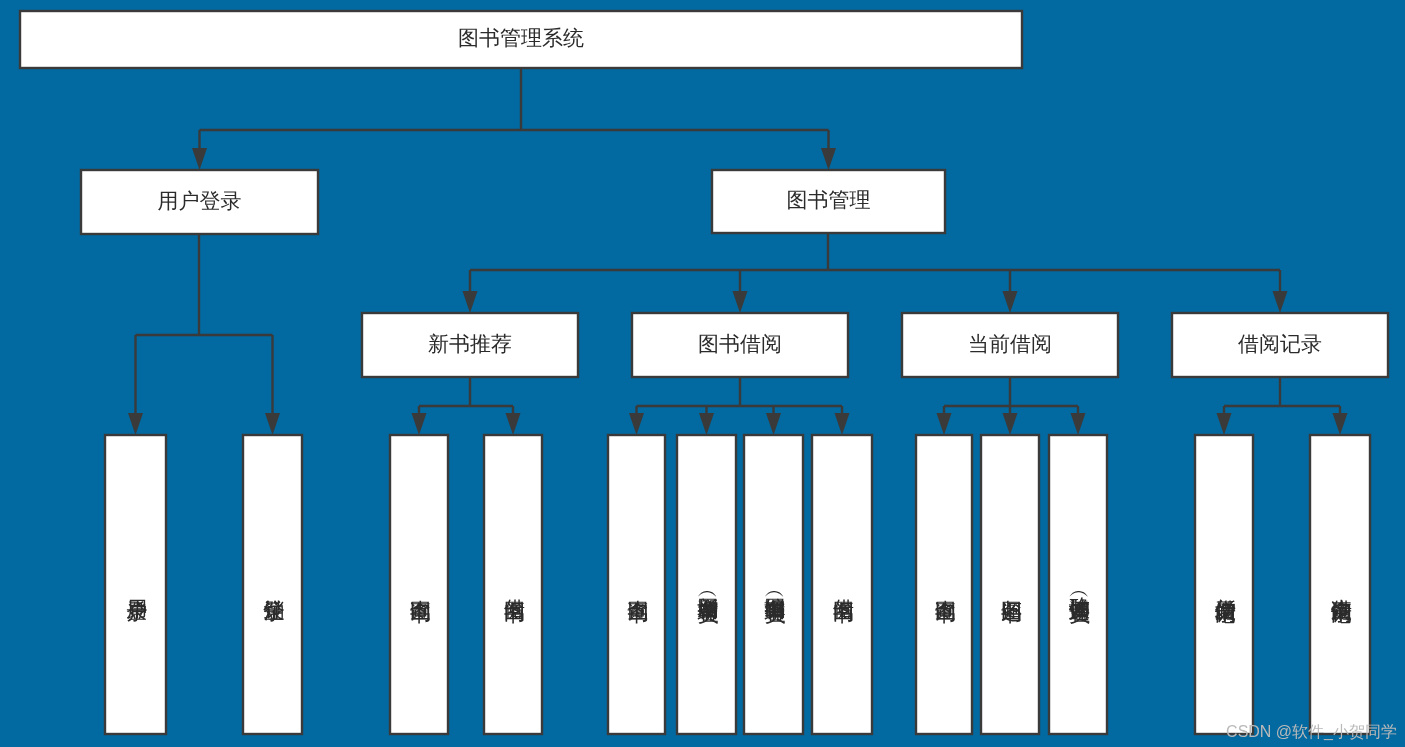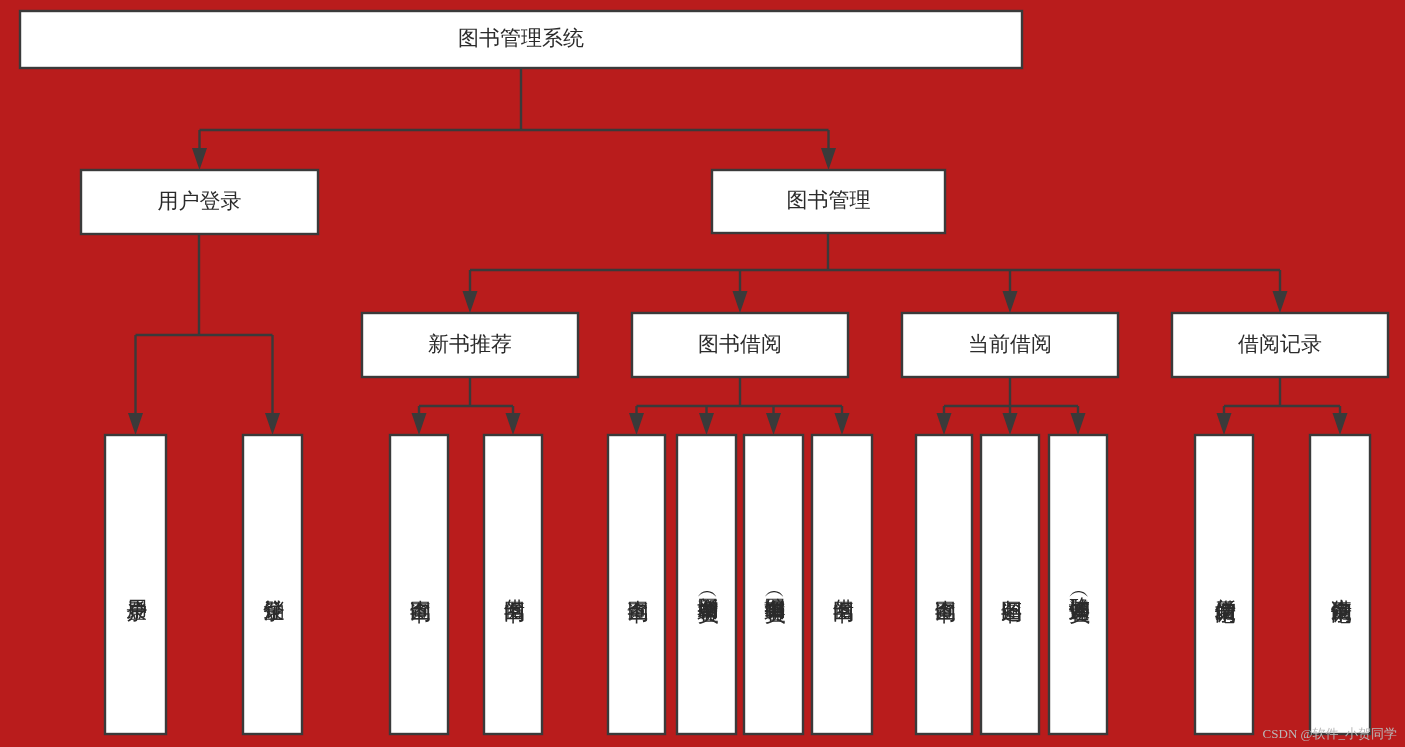--- a/index.html
+++ b/index.html
@@ -12,21 +12,21 @@
     width: 1405px;
     height: 747px;
     font-family: "Liberation Sans", "DejaVu Sans", sans-serif;
     overflow: hidden;
     position: relative;
   }
   #diagram-root {
     position: relative;
     width: 1405px;
     height: 747px;
-    background: #b91c1c;
+    background: #0369a1;
   }
   svg.diagram-canvas {
     position: absolute;
     left: 0;
     top: 0;
     width: 1405px;
     height: 747px;
     display: block;
   }
   .node-rect {
@@ -56,22 +56,22 @@
     stroke-linecap: butt;
   }
   .arrow-head {
     fill: #3a3a3a;
     stroke: none;
   }
   .watermark-text {
     position: absolute;
     right: 8px;
     bottom: 4px;
-    font-family: Liberation Serif, serif;
-    font-size: 13px;
+    font-family: Liberation Sans, sans-serif;
+    font-size: 16px;
     color: #b9b9b9;
     white-space: nowrap;
     pointer-events: none;
     user-select: none;
   }
 </style>
 </head>
 <body>
 
 <div id="diagram-root">

